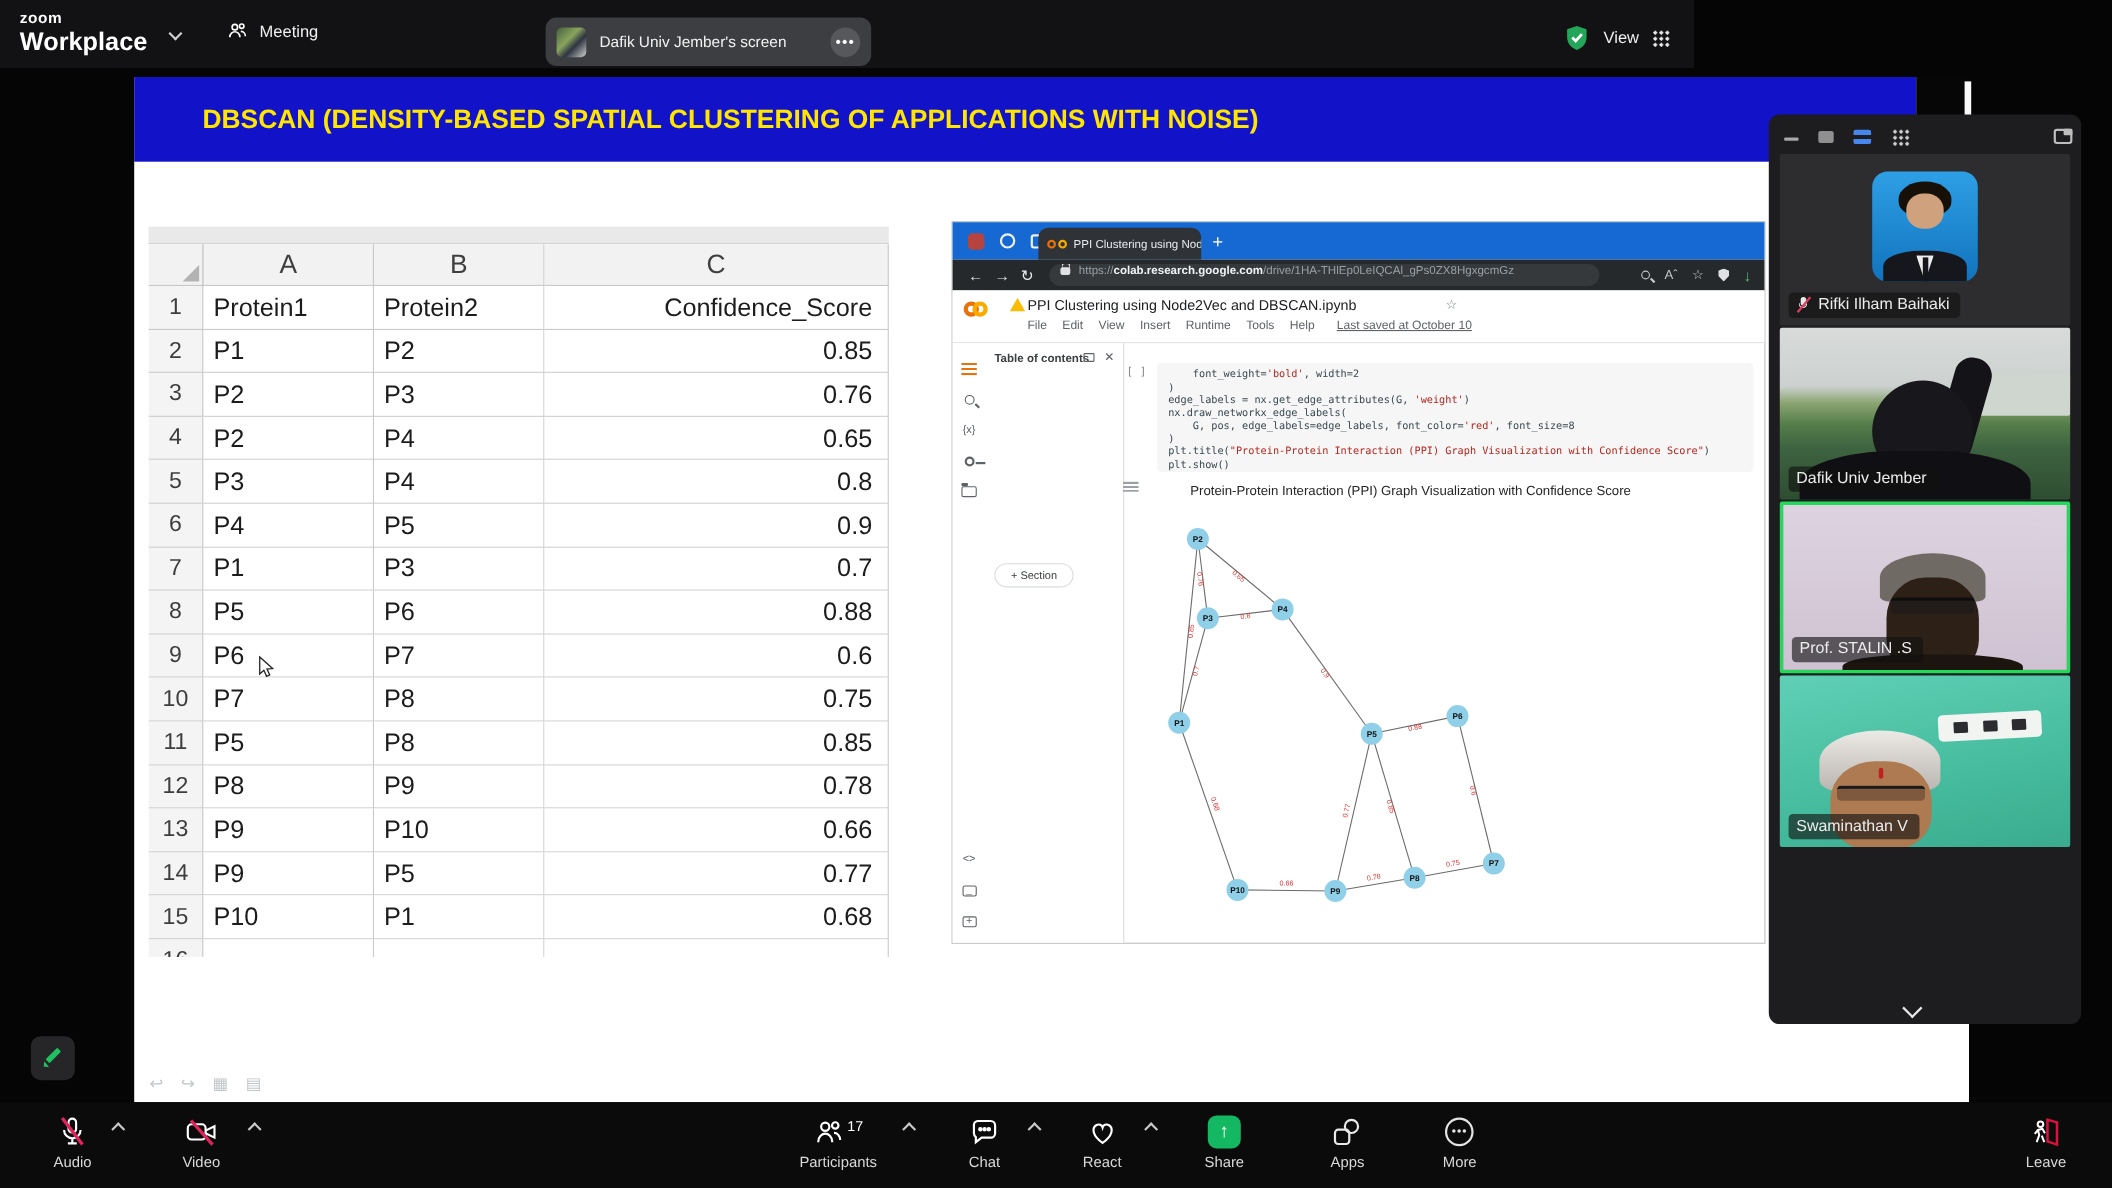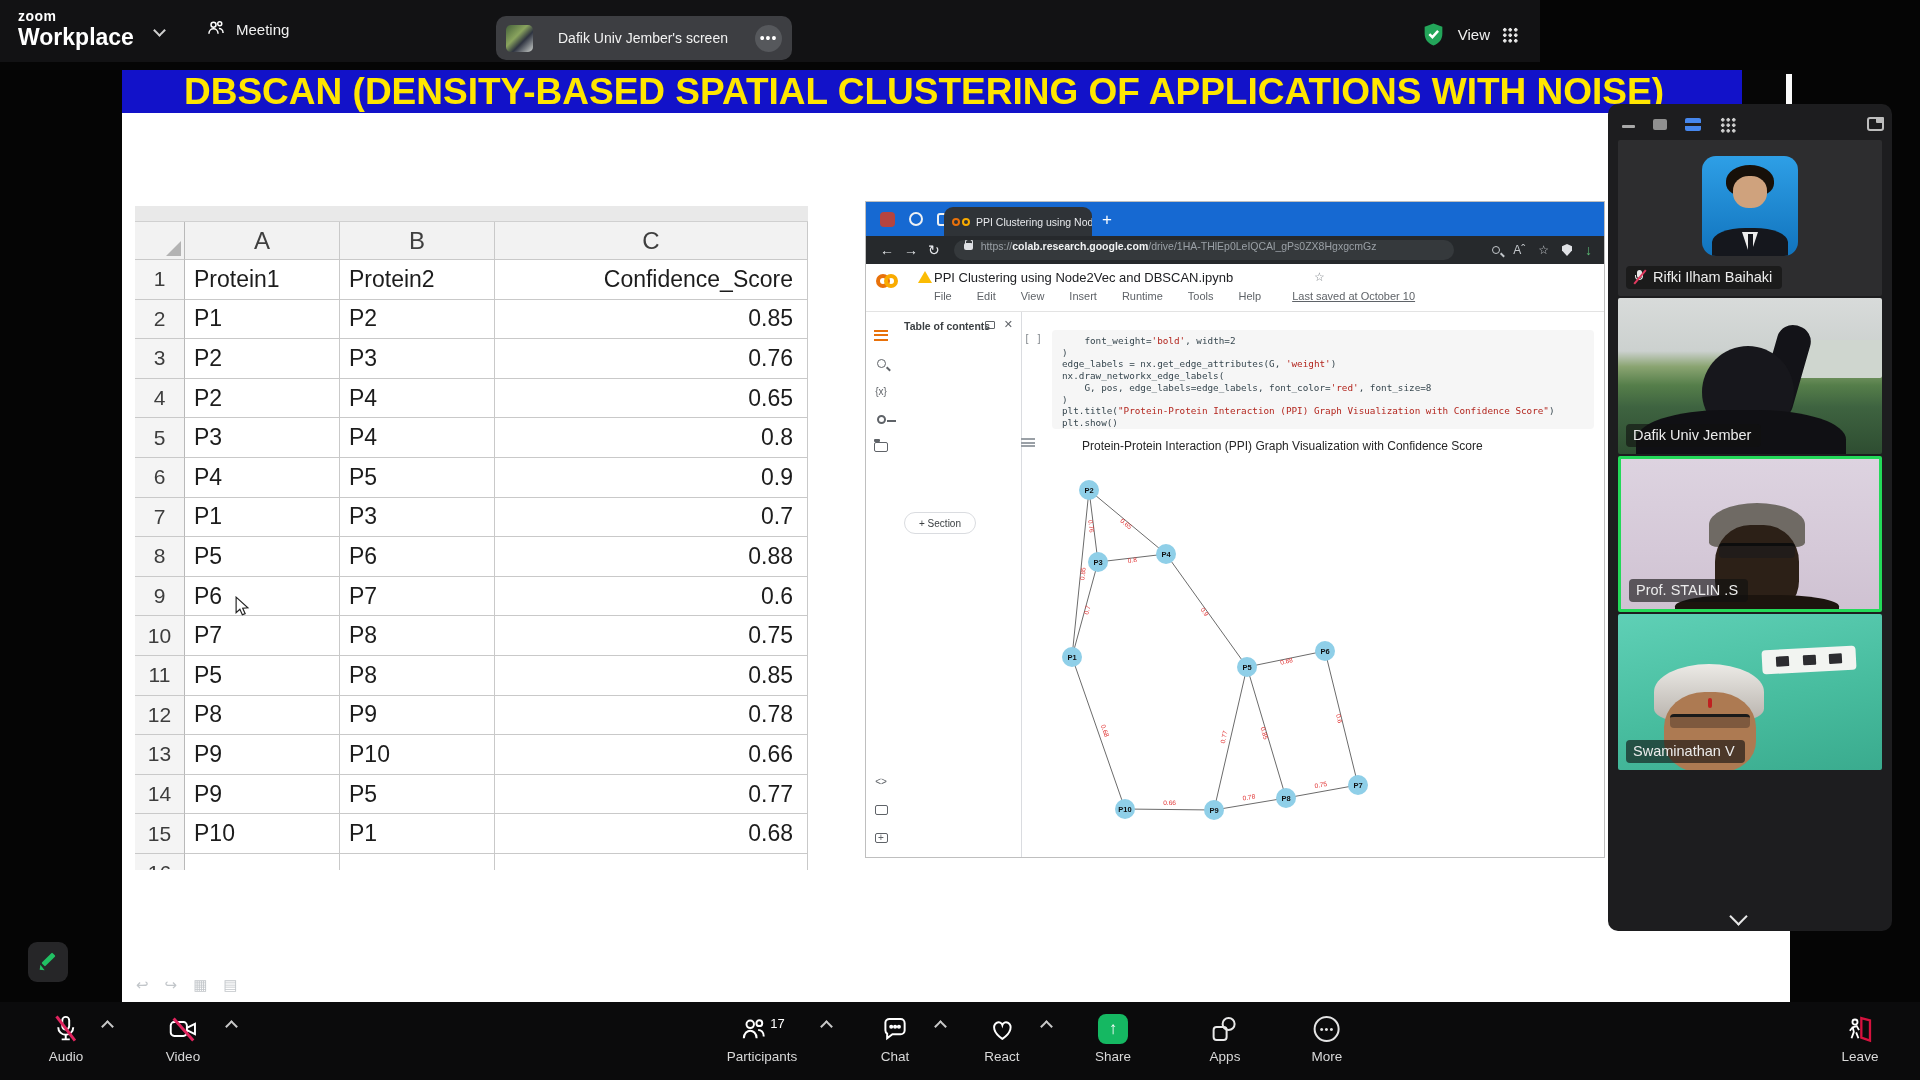--- a/index.html
+++ b/index.html
@@ -7,30 +7,30 @@
 .screen{position:relative;width:1920px;height:1080px;background:#050505;overflow:hidden}
 .abs{position:absolute}
 
 
 .topbar{position:absolute;left:0;top:0;width:1540px;height:62px;background:#121214;color:#fff}
 .zlogo{position:absolute;left:18px;top:9px;line-height:1}
 .zlogo .l1{font-size:14px;font-weight:bold;letter-spacing:.5px}
 .zlogo .l2{font-size:23px;font-weight:bold;margin-top:3px}
 .caret-dn{width:9px;height:9px;border-right:2px solid #cfcfcf;border-bottom:2px solid #cfcfcf;transform:rotate(45deg);display:inline-block}
 .meeting-tab{position:absolute;left:206px;top:18px;display:flex;align-items:flex-end;gap:10px;font-size:15px;color:#f0f0f0}
-.share-pill{position:absolute;left:496px;top:16px;width:296px;height:44px;background:#3d3e42;border-radius:10px;display:flex;align-items:center;padding:0 10px;gap:25px}
+.share-pill{position:absolute;left:496px;top:16px;width:296px;height:44px;background:#3d3e42;border-radius:10px;display:flex;align-items:center;padding:0 10px;gap:12px}
 .share-thumb{width:27px;height:27px;border-radius:5px;background:linear-gradient(135deg,#44603a 0%,#8aa45e 40%,#2e3340 62%,#cfd3ce 100%);flex:0 0 auto}
 .share-pill .txt{font-size:14px;color:#f2f2f2;white-space:nowrap}
 .share-more{margin-left:auto;width:27px;height:27px;border-radius:50%;background:#56585c;color:#fff;display:flex;align-items:center;justify-content:center;font-size:14px;letter-spacing:1px}
 .view-grp{position:absolute;right:22px;top:22px;display:flex;align-items:center;gap:12px;font-size:15px;color:#f0f0f0}
 .dotgrid{width:16px;height:16px;background-image:radial-gradient(#e8e8e8 42%,transparent 46%);background-size:5.5px 5.5px}
 
 
 .stage{position:absolute;left:122px;top:70px;width:1668px;height:932px;background:#fff}
-.banner{position:absolute;left:122px;top:70px;width:1620px;height:43px;background:#1212c9;color:#ffe600;font-weight:bold;font-size:37px;display:flex;align-items:center;padding-left:62px;white-space:nowrap;overflow:hidden}
+.banner{position:absolute;left:122px;top:70px;width:1620px;height:77px;background:#1212c9;color:#ffe600;font-weight:bold;font-size:24px;display:flex;align-items:center;padding-left:62px;white-space:nowrap;overflow:hidden}
 .banner-gap{position:absolute;left:1742px;top:70px;width:48px;height:59px;background:#060606}
 .white-tick{position:absolute;left:1786px;top:74px;width:6px;height:48px;background:#fafafa}
 
 
 .sheet-topstrip{position:absolute;left:135px;top:206px;width:673px;height:16px;background:#e9e9e9;border-bottom:1px solid #d0d0d0}
 .sheet{position:absolute;left:135px;top:222px;width:675px;height:648px;overflow:hidden;background:#fff;color:#1c1c1c}
 .xrow{display:flex;height:39.6px}
 .xrow.xhead{height:38px}
 .xcell{border-right:1px solid #c9c9c9;border-bottom:1px solid #c9c9c9;font-size:23px;display:flex;align-items:center;padding-left:9px;background:#fff;overflow:hidden}
 .xnum{width:50px;flex:0 0 auto;justify-content:center;padding-left:0;background:#f4f4f4;color:#3d3d3d;font-size:21px;border-right:1.5px solid #b9b9b9}
@@ -71,21 +71,21 @@
 .ushield{width:10px;height:12px;background:#dfe1e5;clip-path:polygon(50% 0,100% 18%,100% 55%,50% 100%,0 55%,0 18%)}
 .dl-green{color:#5bb974;font-weight:bold;font-size:14px}
 
 .colab-head{position:absolute;left:0;top:62px;width:100%;height:48px;background:#fff;border-bottom:1px solid #e3e3e3}
 .co-big{position:absolute;left:10px;top:10px;display:flex}
 .co-big .co-ring{width:14px;height:14px;border-width:4.5px}
 .co-big .co-ring.r2{margin-left:-6px}
 .drv{position:absolute;left:52px;top:7px;width:0;height:0;border-left:7px solid transparent;border-right:7px solid transparent;border-bottom:12px solid #fbbc04}
 .nb-title{position:absolute;left:68px;top:6px;font-size:13px;color:#202124}
 .nb-star{position:absolute;left:448px;top:6px;color:#80868b;font-size:12px}
-.menu-row{position:absolute;left:68px;top:26px;display:flex;gap:25px;font-size:11px;color:#5f6368}
+.menu-row{position:absolute;left:68px;top:26px;display:flex;gap:14px;font-size:11px;color:#5f6368}
 .last-saved{text-decoration:underline;margin-left:6px}
 .addstrip{position:absolute;left:30px;top:110px;width:708px;height:18px;background:#fff;border-bottom:1px solid #ececec}
 .addbtns{position:absolute;left:140px;top:2px;display:flex;gap:16px;font-size:10.5px;color:#5f6368}
 
 .rail{position:absolute;left:0;top:110px;width:30px;height:545px;background:#fff;display:flex;flex-direction:column;align-items:center}
 .rail .ric{margin-top:18px;color:#5f6368;font-size:10px}
 .r-toc{width:14px;height:11px;background:linear-gradient(#e8710a 0 2px,transparent 2px 4.5px,#e8710a 4.5px 6.5px,transparent 6.5px 9px,#e8710a 9px 11px)}
 .r-search{width:9px;height:9px;border:1.8px solid #5f6368;border-radius:50%;position:relative}
 .r-search::after{content:"";position:absolute;left:8px;top:8px;width:5px;height:1.8px;background:#5f6368;transform:rotate(45deg)}
 .r-key{width:9px;height:9px;border:2px solid #5f6368;border-radius:50%;position:relative}

